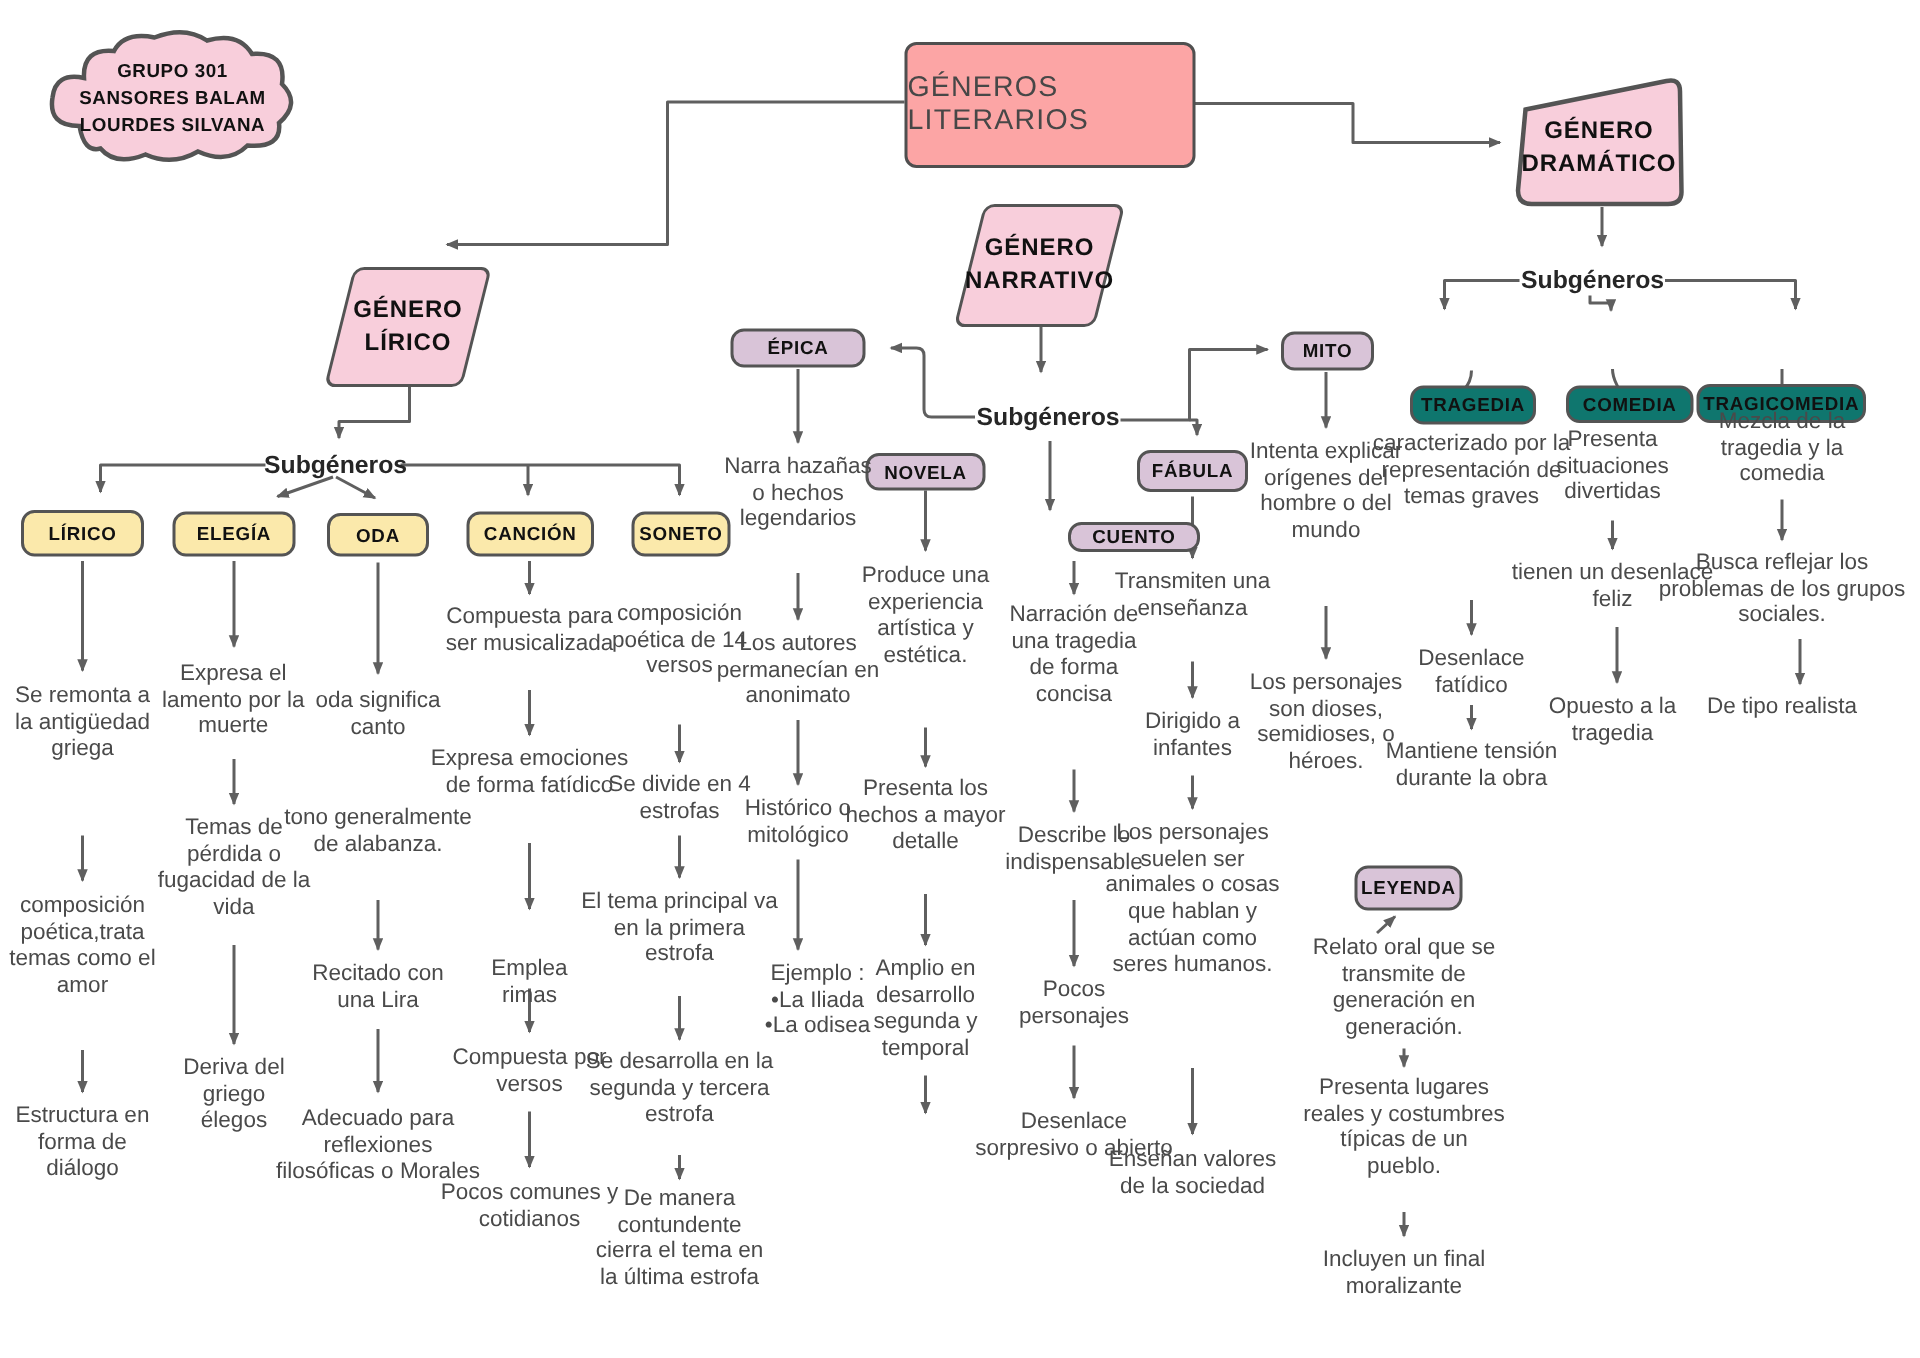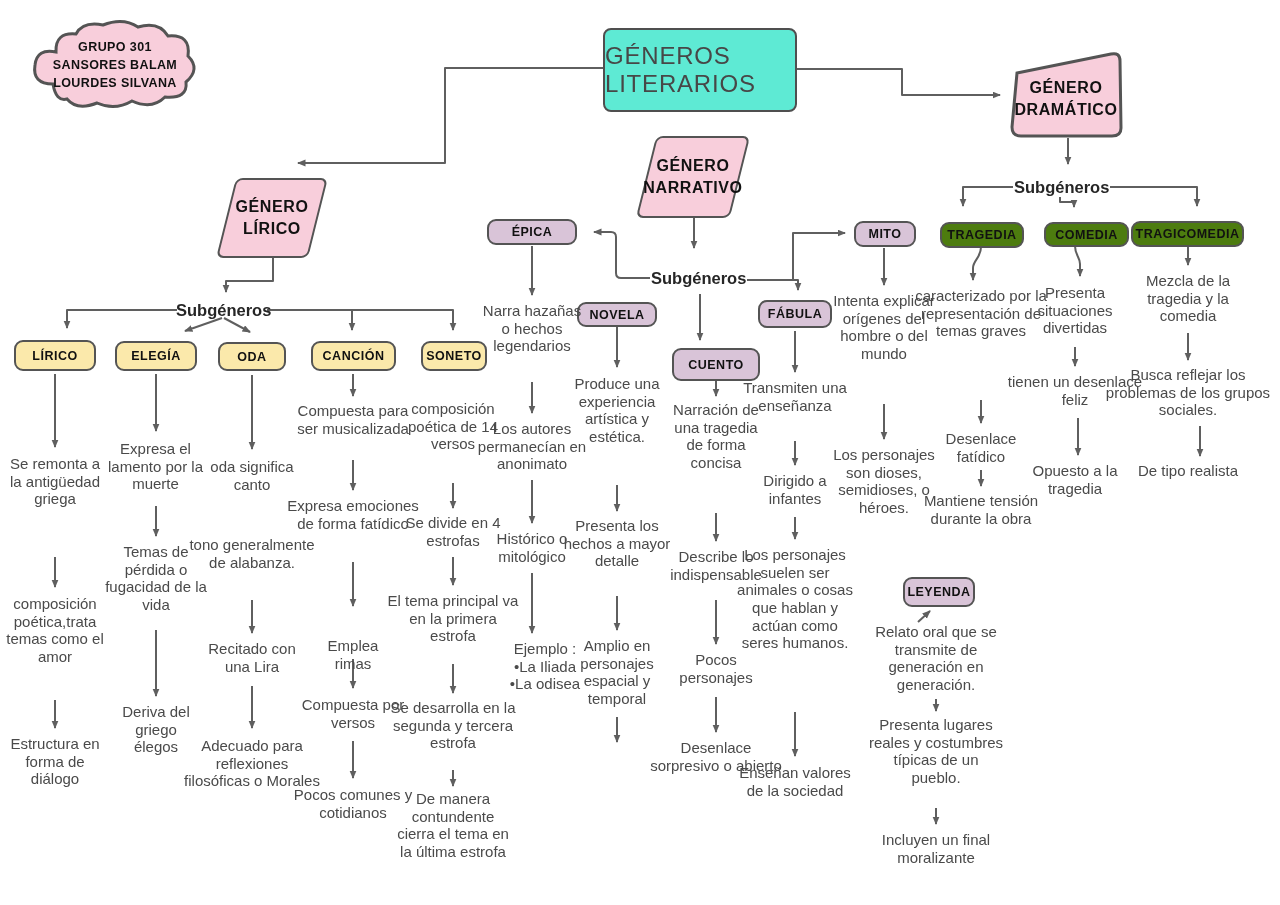--- a/index.html
+++ b/index.html
@@ -11,25 +11,25 @@
         white-space:pre-line;}
   .note.left{text-align:center;}
 
   .subh{position:absolute;color:#262626;font-weight:bold;font-size:16.5px;text-align:center;}
 
   .chip{position:absolute;display:flex;align-items:center;justify-content:center;
         border:2.5px solid #545454;border-radius:9px;font-weight:bold;font-size:12.5px;
         color:#111;letter-spacing:.5px;box-sizing:border-box;text-align:center;}
   .chip.yellow{background:#fbe9ab;}
   .chip.purple{background:#d9c4d8;}
-  .chip.blue{background:#4d7c0f;}
-
-  .rootbox{position:absolute;left:603px;top:28px;width:190px;height:80px;background:#5eead4;
+  .chip.blue{background:#0f766e;margin-top:35px;}
+
+  .rootbox{position:absolute;left:603px;top:28px;width:190px;height:80px;background:#fca5a5;
            border:2.5px solid #4f4f4f;border-radius:8px;display:flex;align-items:center;
-           justify-content:center;font-size:24px;color:#474747;letter-spacing:.8px;}
+           justify-content:center;font-size:19px;color:#474747;letter-spacing:.8px;}
 
   .para{position:absolute;}
   .para .bg{position:absolute;left:0;top:0;right:0;bottom:0;background:#f8cedb;
             border:2.5px solid #545454;border-radius:7px;transform:skewX(-14deg);}
   .para .lbl,.shape-lbl{position:absolute;left:0;top:0;right:0;bottom:0;display:flex;
             align-items:center;justify-content:center;font-weight:bold;font-size:16px;
             color:#111;letter-spacing:.6px;white-space:pre-line;text-align:center;line-height:1.35;}
   .cloud-lbl{position:absolute;display:flex;align-items:center;justify-content:center;
              font-weight:bold;font-size:12.5px;color:#111;white-space:pre-line;
              text-align:center;line-height:1.45;letter-spacing:.4px;}
@@ -162,21 +162,21 @@
   <div class="subh" style="left:1014px;top:178px;width:94px">Subgéneros</div>
 
   <div class="chip yellow" style="left:14px;top:340px;width:82px;height:31px">LÍRICO</div>
   <div class="chip yellow" style="left:115px;top:341px;width:82px;height:30px">ELEGÍA</div>
   <div class="chip yellow" style="left:218px;top:342px;width:68px;height:29px">ODA</div>
   <div class="chip yellow" style="left:311px;top:341px;width:85px;height:30px">CANCIÓN</div>
   <div class="chip yellow" style="left:421px;top:341px;width:66px;height:30px">SONETO</div>
 
   <div class="chip purple" style="left:487px;top:219px;width:90px;height:26px">ÉPICA</div>
   <div class="chip purple" style="left:577px;top:302px;width:80px;height:25px">NOVELA</div>
-  <div class="chip purple" style="left:672px;top:348px;width:88px;height:33px">CUENTO</div>
+  <div class="chip purple" style="left:712px;top:348px;width:88px;height:20px">CUENTO</div>
   <div class="chip purple" style="left:758px;top:300px;width:74px;height:28px">FÁBULA</div>
   <div class="chip purple" style="left:854px;top:221px;width:62px;height:26px">MITO</div>
   <div class="chip purple" style="left:903px;top:577px;width:72px;height:30px">LEYENDA</div>
 
   <div class="chip blue" style="left:940px;top:222px;width:84px;height:26px">TRAGEDIA</div>
   <div class="chip blue" style="left:1044px;top:222px;width:85px;height:25px">COMEDIA</div>
   <div class="chip blue" style="left:1131px;top:221px;width:113px;height:26px">TRAGICOMEDIA</div>
 
   <div class="note" style="left:5px;top:455px;width:100px">Se remonta a la antigüedad griega</div>
   <div class="note" style="left:0px;top:595px;width:110px">composición poética,trata temas como el amor</div>
@@ -205,21 +205,21 @@
 
   <div class="note" style="left:477px;top:302px;width:110px">Narra hazañas o hechos legendarios</div>
   <div class="note" style="left:454px;top:420px;width:156px">Los autores permanecían en anonimato</div>
   <div class="note" style="left:472px;top:530px;width:120px">Histórico o mitológico</div>
   <div class="note left" style="left:495px;top:640px;width:100px">Ejemplo :
 •La Iliada
 •La odisea</div>
 
   <div class="note" style="left:567px;top:375px;width:100px">Produce una experiencia artística y estética.</div>
   <div class="note" style="left:562px;top:517px;width:110px">Presenta los hechos a mayor detalle</div>
-  <div class="note" style="left:559px;top:637px;width:116px">Amplio en personajes espacial y temporal</div>
+  <div class="note" style="left:559px;top:637px;width:116px">Amplio en desarrollo segunda y temporal</div>
 
   <div class="note" style="left:668px;top:401px;width:96px">Narración de una tragedia de forma concisa</div>
   <div class="note" style="left:648px;top:548px;width:136px">Describe lo indispensable</div>
   <div class="note" style="left:658px;top:651px;width:116px">Pocos personajes</div>
   <div class="note" style="left:648px;top:739px;width:136px">Desenlace sorpresivo o abierto</div>
 
   <div class="note" style="left:737px;top:379px;width:116px">Transmiten una enseñanza</div>
   <div class="note" style="left:740px;top:472px;width:110px">Dirigido a infantes</div>
   <div class="note" style="left:737px;top:546px;width:116px">Los personajes suelen ser animales o cosas que hablan y actúan como seres humanos.</div>
   <div class="note" style="left:732px;top:764px;width:126px">Enseñan valores de la sociedad</div>

